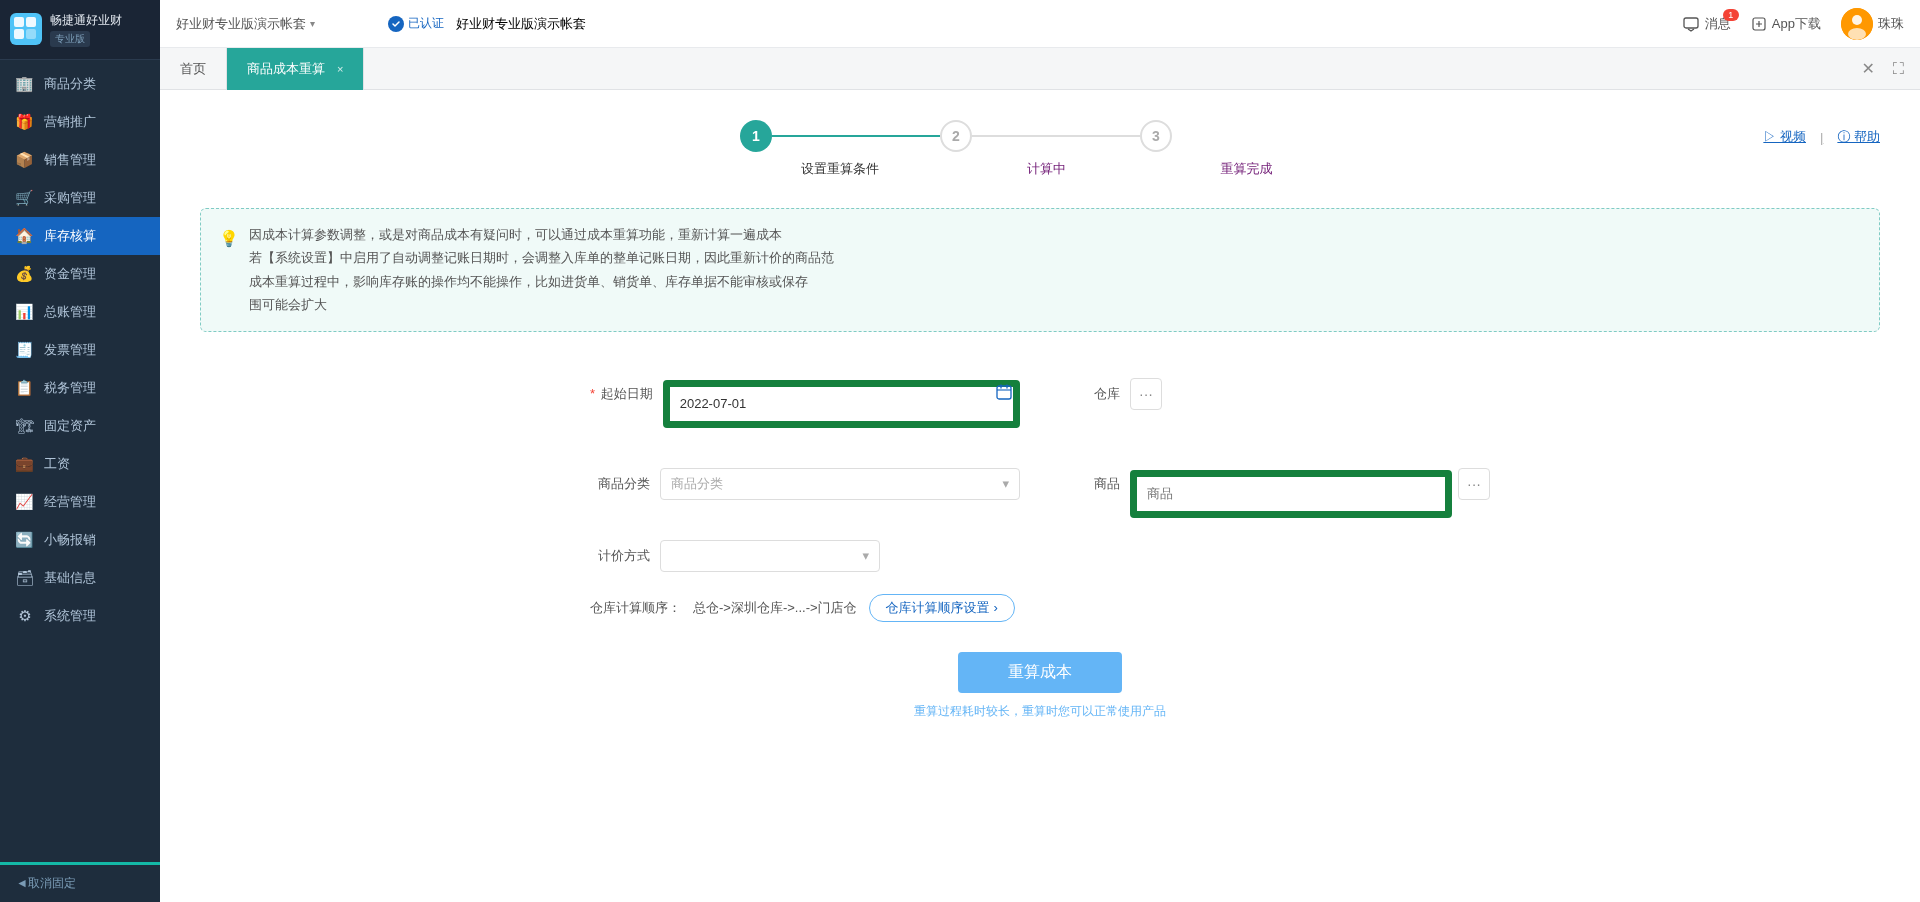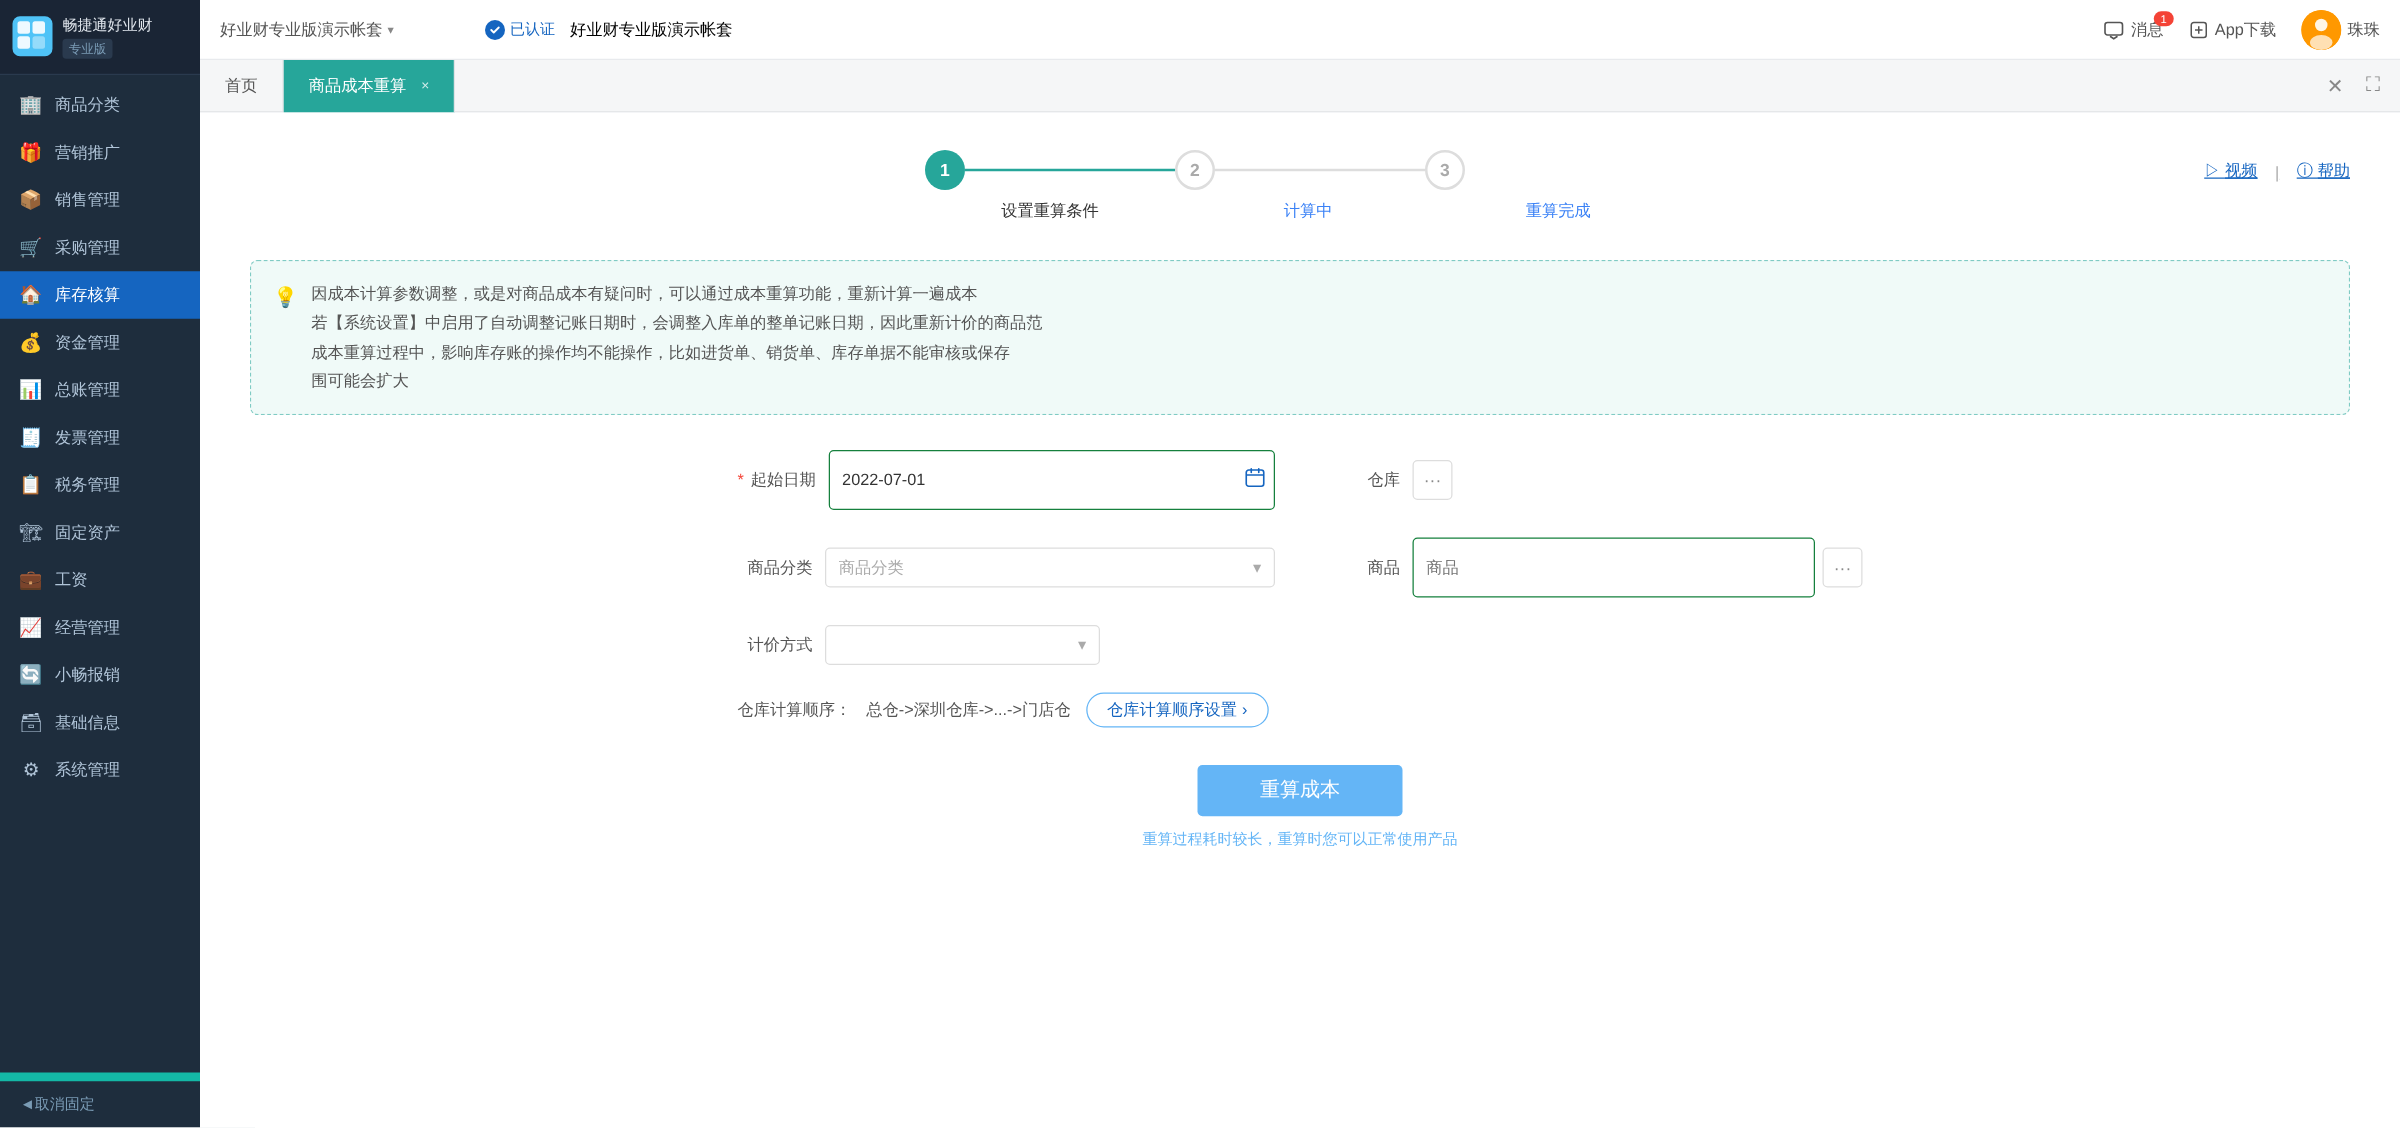--- a/index.html
+++ b/index.html
@@ -74,21 +74,21 @@
       display: flex;
       align-items: center;
       justify-content: center;
       font-size: 15px;
       flex-shrink: 0;
     }
     .sidebar-footer {
       padding: 10px 16px;
       color: #7a9bb5;
       font-size: 12px;
-      border-top: 7px solid #14b8a6;
+      border-top: 3px solid #14b8a6;
       cursor: pointer;
       display: flex;
       align-items: center;
       gap: 6px;
     }
 
     
     .main-area {
       flex: 1;
       display: flex;
@@ -279,21 +279,21 @@
       height: 2px;
       background: #ddd;
       margin: 0 0;
     }
     .step-line.active { background: #26a69a; }
     .step-label {
       font-size: 13px;
       color: #333;
       font-weight: 500;
     }
-    .step-label.inactive { color: #3b82f6; font-weight: 400; margin-left: 13px; }
+    .step-label.inactive { color: #701a75; font-weight: 400; margin-left: 13px; }
     .stepper-video-help {
       position: absolute;
       right: 0;
       top: 8px;
       display: flex;
       align-items: center;
       gap: 14px;
       font-size: 13px;
       color: #1565c0;
     }
@@ -342,28 +342,29 @@
       white-space: nowrap;
       min-width: 60px;
       text-align: right;
     }
     .required-star {
       color: #f44336;
       margin-right: 2px;
     }
     .form-input {
       height: 48px;
-      border: 1px solid #15803d;
+      border: 7px solid #15803d;
       border-radius: 4px;
       padding: 0 10px;
       font-size: 13px;
       color: #333;
       background: #fff;
       min-width: 180px;
       flex: 1;
+      margin-top: 20px;
     }
     .input-with-icon {
       position: relative;
       display: flex;
       align-items: center;
       flex: 1;
     }
     .input-with-icon .form-input { padding-right: 30px; }
     .input-cal-icon {
       position: absolute;

